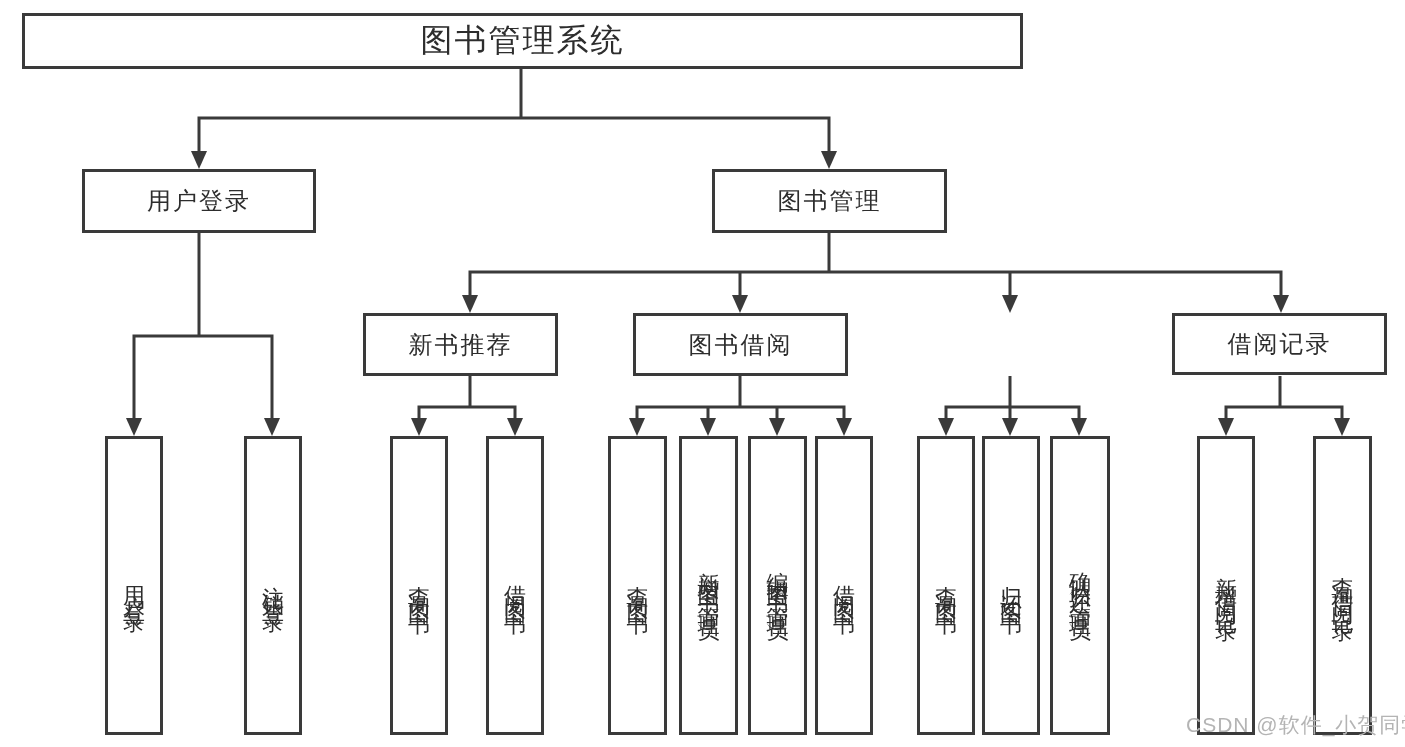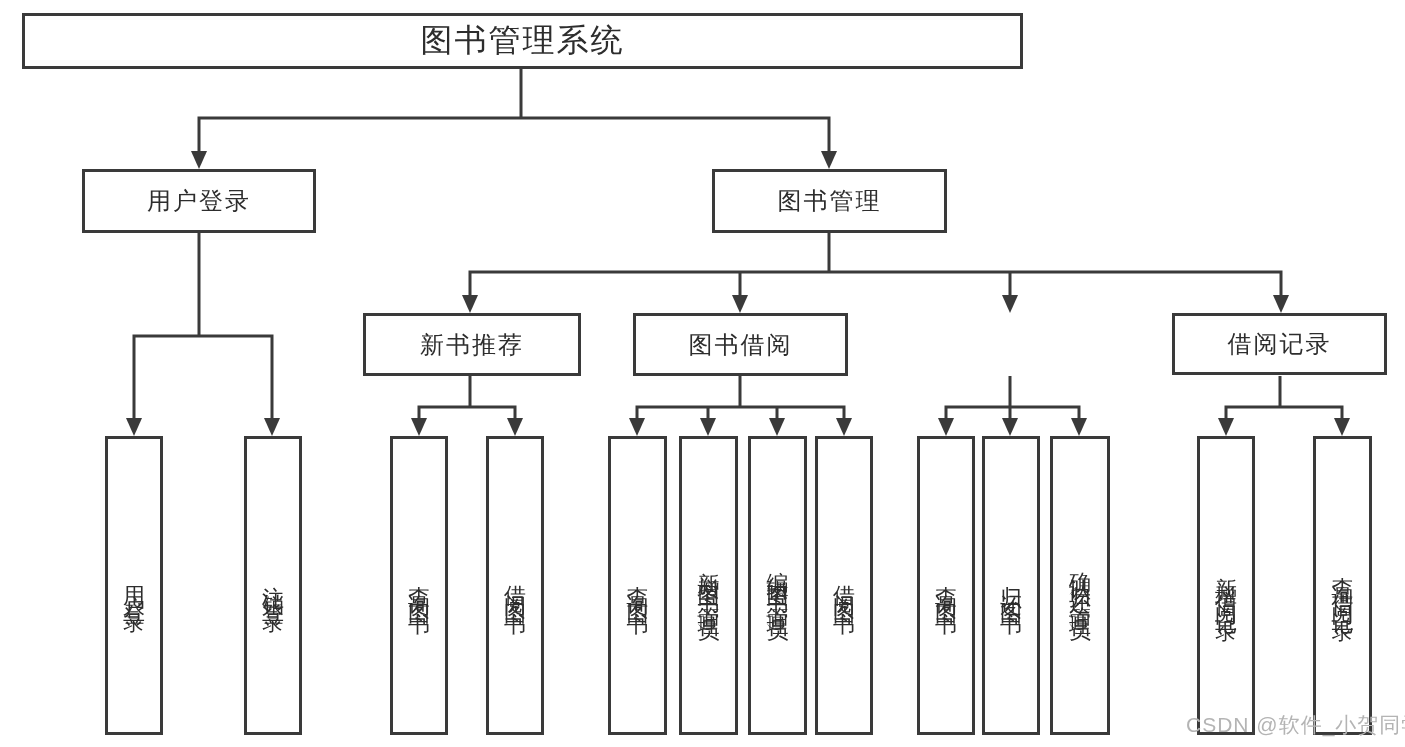--- a/index.html
+++ b/index.html
@@ -71,21 +71,21 @@
     <span>图书管理系统</span>
   </div>
 
   <div class="box h" style="left:82px;top:169px;width:234px;height:64px">
     <span>用户登录</span>
   </div>
   <div class="box h" style="left:712px;top:169px;width:235px;height:64px">
     <span>图书管理</span>
   </div>
 
-  <div class="box h" style="left:363px;top:313px;width:218px;height:63px">
+  <div class="box h" style="left:363px;top:313px;width:195px;height:63px">
     <span>新书推荐</span>
   </div>
   <div class="box h" style="left:633px;top:313px;width:215px;height:63px">
     <span>图书借阅</span>
   </div>
   <div class="box h" style="left:1172px;top:313px;width:215px;height:62px">
     <span>借阅记录</span>
   </div>
 
   <div class="box v" style="left:105px;top:436px;width:58px;height:299px">

